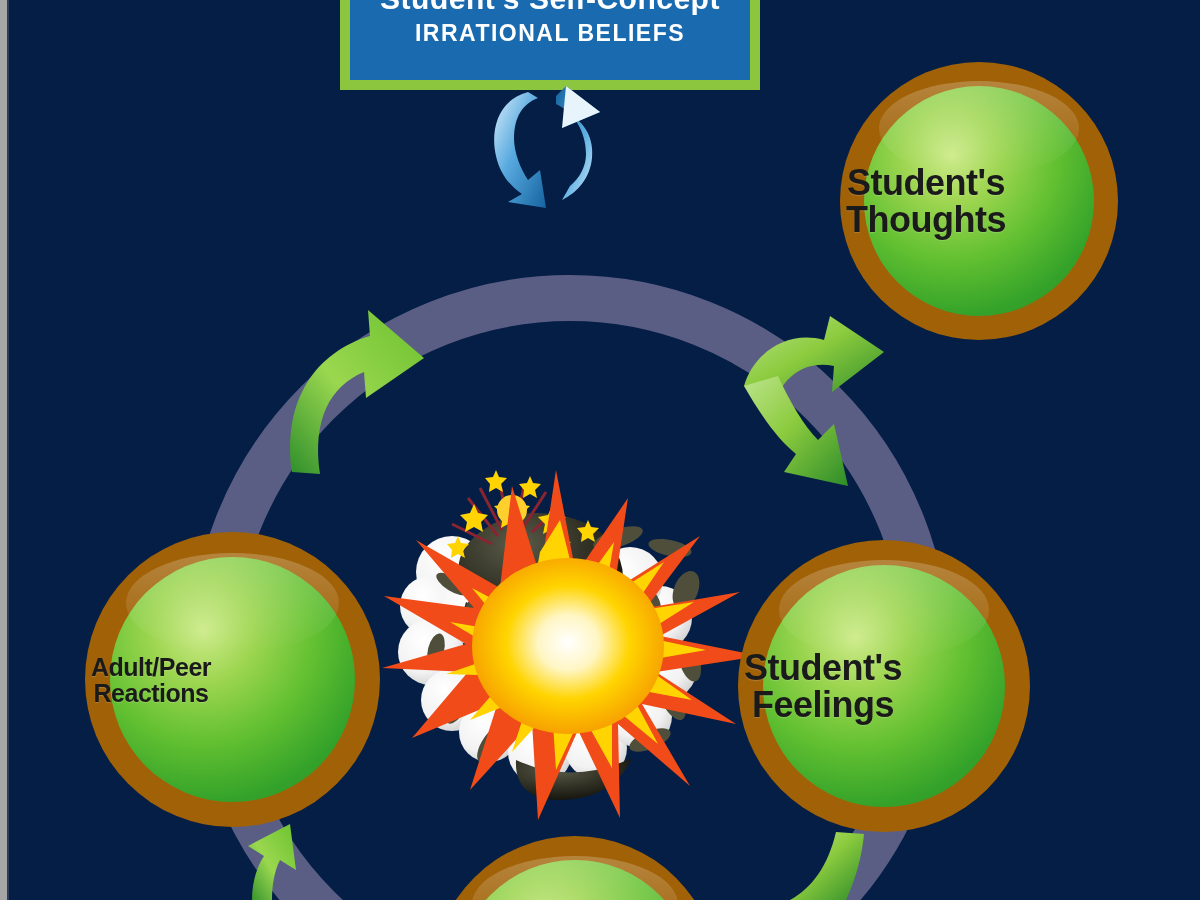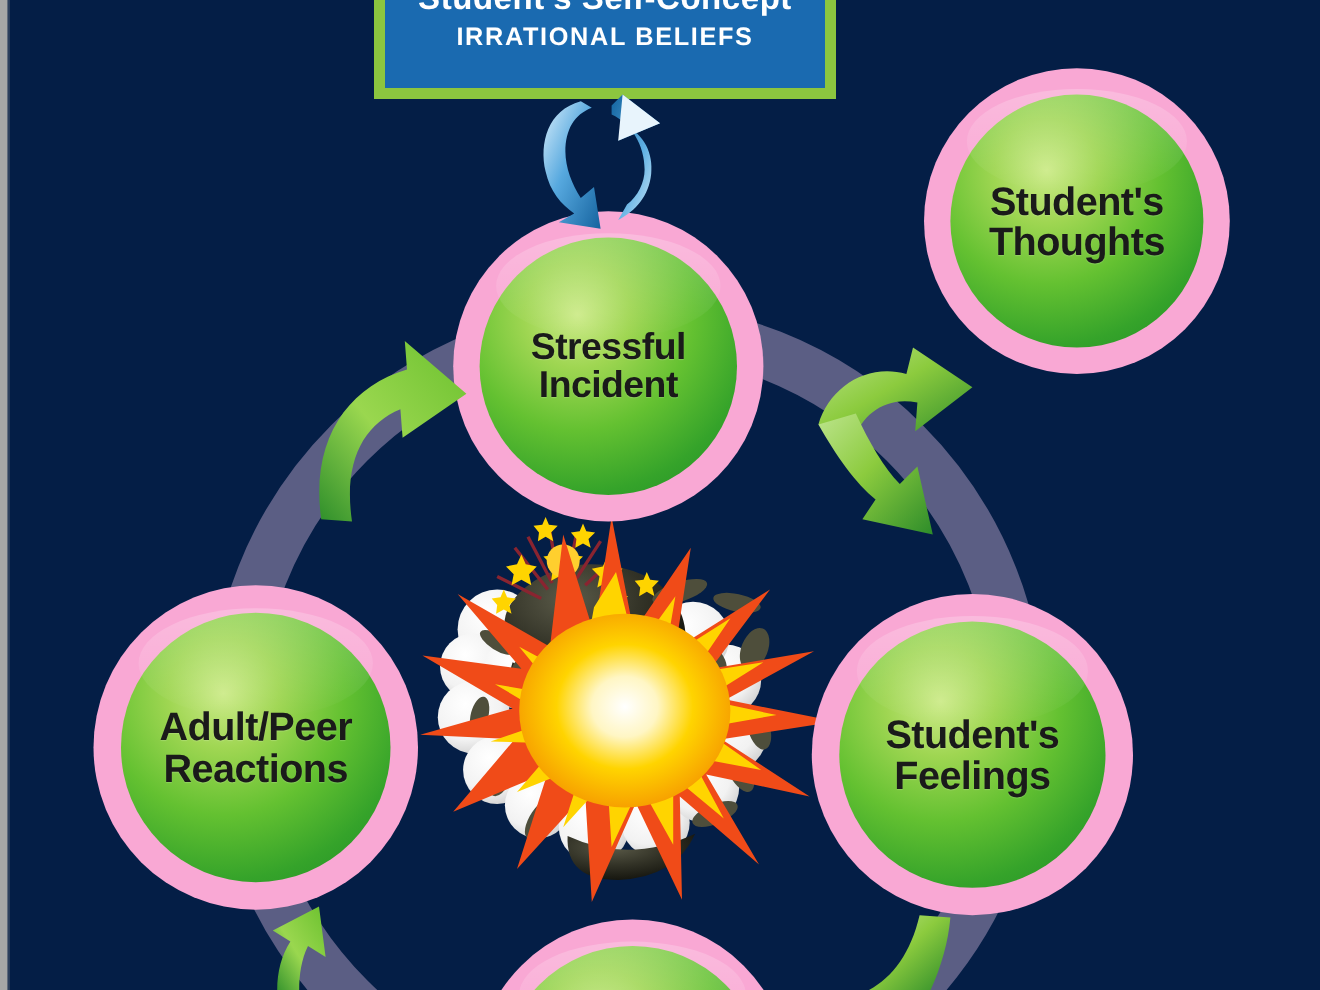--- a/index.html
+++ b/index.html
@@ -75,25 +75,24 @@
     border-radius: 50%;
     border: 46px solid #5b5e84;
     box-sizing: border-box;
     z-index: 5;
   }
 
   
   .node {
     position: absolute;
     border-radius: 50%;
-    background: #f9a8d4;
+    background: #a16207;
     z-index: 20;
     display: flex;
     align-items: center;
-    justify-content: center;
   }
   .node .ball {
     position: absolute;
     left: 8.5%;
     top: 8.5%;
     width: 83%;
     height: 83%;
     border-radius: 50%;
     background:
       radial-gradient(circle at 38% 30%,
@@ -128,21 +127,21 @@
 
   #node-stressful { left: 412px; top: 192px;  width: 282px; height: 282px; }
   #node-thoughts  { left: 840px; top: 62px;   width: 278px; height: 278px; }
   #node-feelings  { left: 738px; top: 540px;  width: 292px; height: 292px; }
   #node-reactions { left: 85px;  top: 532px;  width: 295px; height: 295px; }
   #node-behaviors { left: 432px; top: 836px;  width: 286px; height: 286px; }
 
   #node-stressful .label { font-size: 34px; }
   #node-thoughts  .label { font-size: 36px; }
   #node-feelings  .label { font-size: 36px; }
-  #node-reactions .label { font-size: 36px; }
+  #node-reactions .label { font-size: 25px; }
   #node-behaviors .label { font-size: 34px; }
 
   
   .layer {
     position: absolute;
     left: 0; top: 0;
     width: 1200px; height: 900px;
     overflow: visible;
   }
   #arrow-layer { z-index: 25; }
@@ -323,26 +322,20 @@
     </div>
   </div>
 
   <div class="node" id="node-thoughts">
     <div class="ball"></div>
     <div class="gloss"></div>
     <div class="label">Student's
 Thoughts</div>
   </div>
 
-  <div class="node" id="node-stressful">
-    <div class="ball"></div>
-    <div class="gloss"></div>
-    <div class="label">Stressful
-Incident</div>
-  </div>
 
   <div class="node" id="node-feelings">
     <div class="ball"></div>
     <div class="gloss"></div>
     <div class="label">Student's
 Feelings</div>
   </div>
 
   <div class="node" id="node-reactions">
     <div class="ball"></div>

